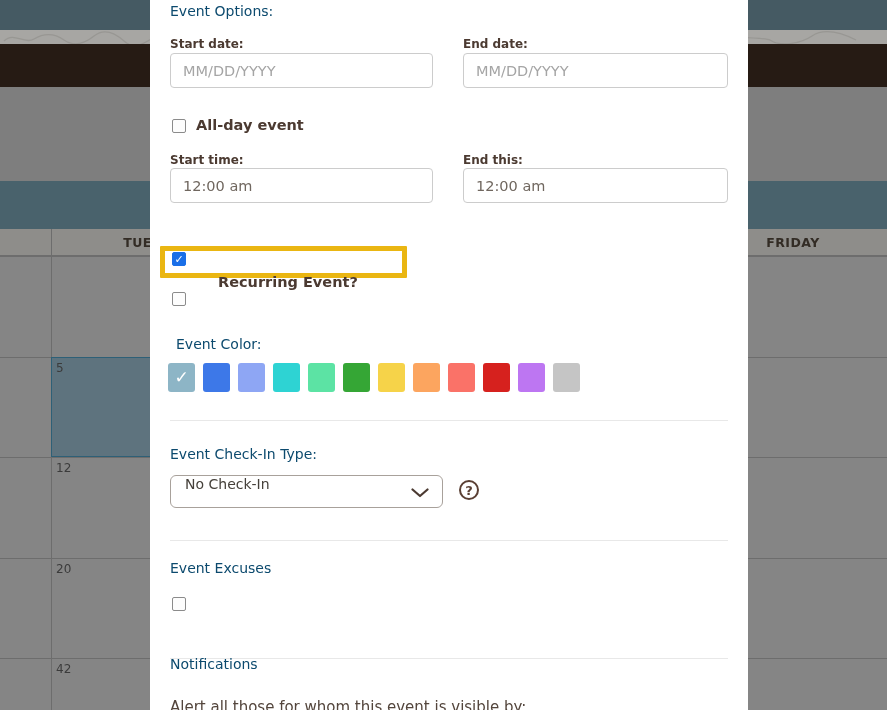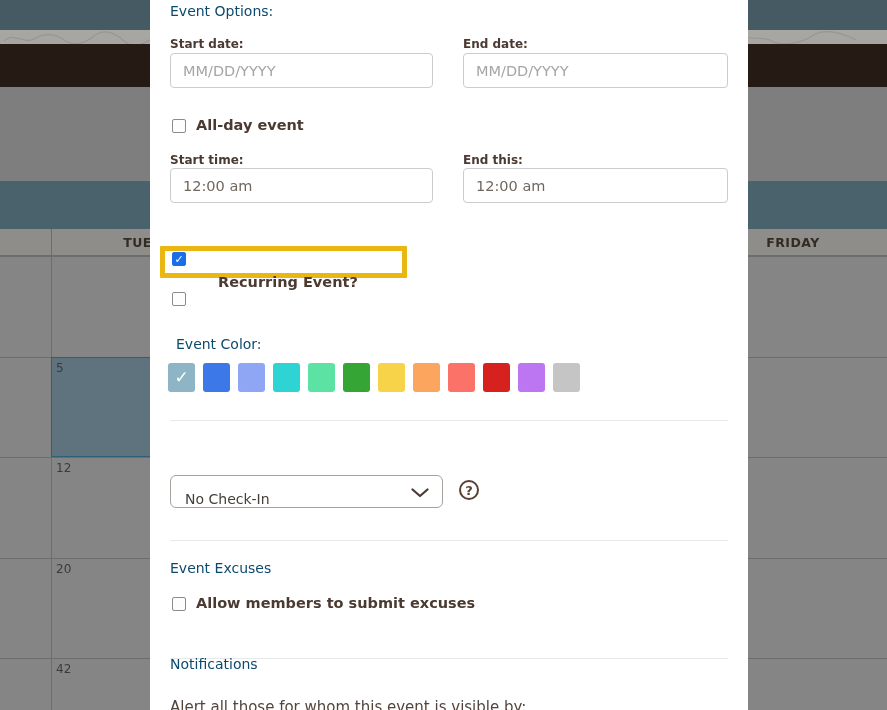--- a/index.html
+++ b/index.html
@@ -35,21 +35,21 @@
   .cb.on{background:#1a6fe8;border-color:#1a6fe8;}
   .cb.on span{color:#fff;font-size:11px;font-weight:bold;line-height:1;}
   .cb-label{font-size:14.5px;font-weight:bold;color:#4b3a31;}
   .hl-box{position:absolute;left:10px;top:246px;width:247px;height:32px;
      border:5px solid #eab612;border-radius:1px;}
   .swatch-row{position:absolute;left:18px;top:363px;display:flex;gap:8px;}
   .swatch{width:27px;height:29px;border-radius:3px;display:flex;align-items:center;justify-content:center;}
   .swatch span{color:#fff;font-size:17px;font-weight:bold;line-height:1;}
   .divider{position:absolute;left:20px;width:558px;height:1px;background:#e8e8e8;}
   .select-box{position:absolute;left:20px;top:475px;width:273px;height:33px;border:1px solid #a8a19b;
-     border-radius:6px;background:#fff;display:flex;align-items:flex-end;padding:0 14px;
+     border-radius:6px;background:#fff;display:flex;align-items:flex-start;padding:0 14px;
      font-size:14px;color:#45403a;}
   .select-box svg{position:absolute;right:13px;top:12px;}
   .help-icon{position:absolute;left:309px;top:480px;width:20px;height:20px;border:2px solid #5a3f33;
      border-radius:50%;display:flex;align-items:center;justify-content:center;
      font-size:13px;font-weight:bold;color:#5a3f33;}
   .alert-text{font-size:15px;color:#53453c;}
 </style>
 </head>
 <body>
 
@@ -123,34 +123,34 @@
         <div class="swatch" style="background: rgb(246, 211, 73);"></div>
         <div class="swatch" style="background: rgb(252, 165, 95);"></div>
         <div class="swatch" style="background: rgb(250, 114, 104);"></div>
         <div class="swatch" style="background: rgb(214, 33, 30);"></div>
         <div class="swatch" style="background: rgb(189, 118, 242);"></div>
         <div class="swatch" style="background: rgb(197, 197, 197);"></div>
       </div>
 
     <div class="divider" style="top:420px;"></div>
 
+    <div class="m-abs m-title" style="left:20px;top:446px;">Event Check-In Type:</div>
     <div class="select-box">
       <span>No Check-In</span>
       <svg width="18" height="10">
         <polyline points="1.5,1.5 9,8 16.5,1.5" stroke="#4b3a31" stroke-width="2.2" fill="none" stroke-linecap="round" stroke-linejoin="round"></polyline>
       </svg>
     </div>
     <div class="help-icon">
       <span>?</span>
     </div>
 
     <div class="divider" style="top:540px;"></div>
 
     <div class="m-abs m-title" style="left:20px;top:560px;">Event Excuses</div>
     <div class="cb" style="left:22px;top:597px;"></div>
-    <div class="m-abs cb-label" style="left:46px;top:595px;">Allow members to submit excuses</div>
 
     <div class="divider" style="top:658px;"></div>
 
     <div class="m-abs m-title" style="left:20px;top:656px;">Notifications</div>
     <div class="m-abs alert-text" style="left:20px;top:698px;">Alert all those for whom this event is visible by:</div>
   </div>
 </div>
 
 </body></html>

